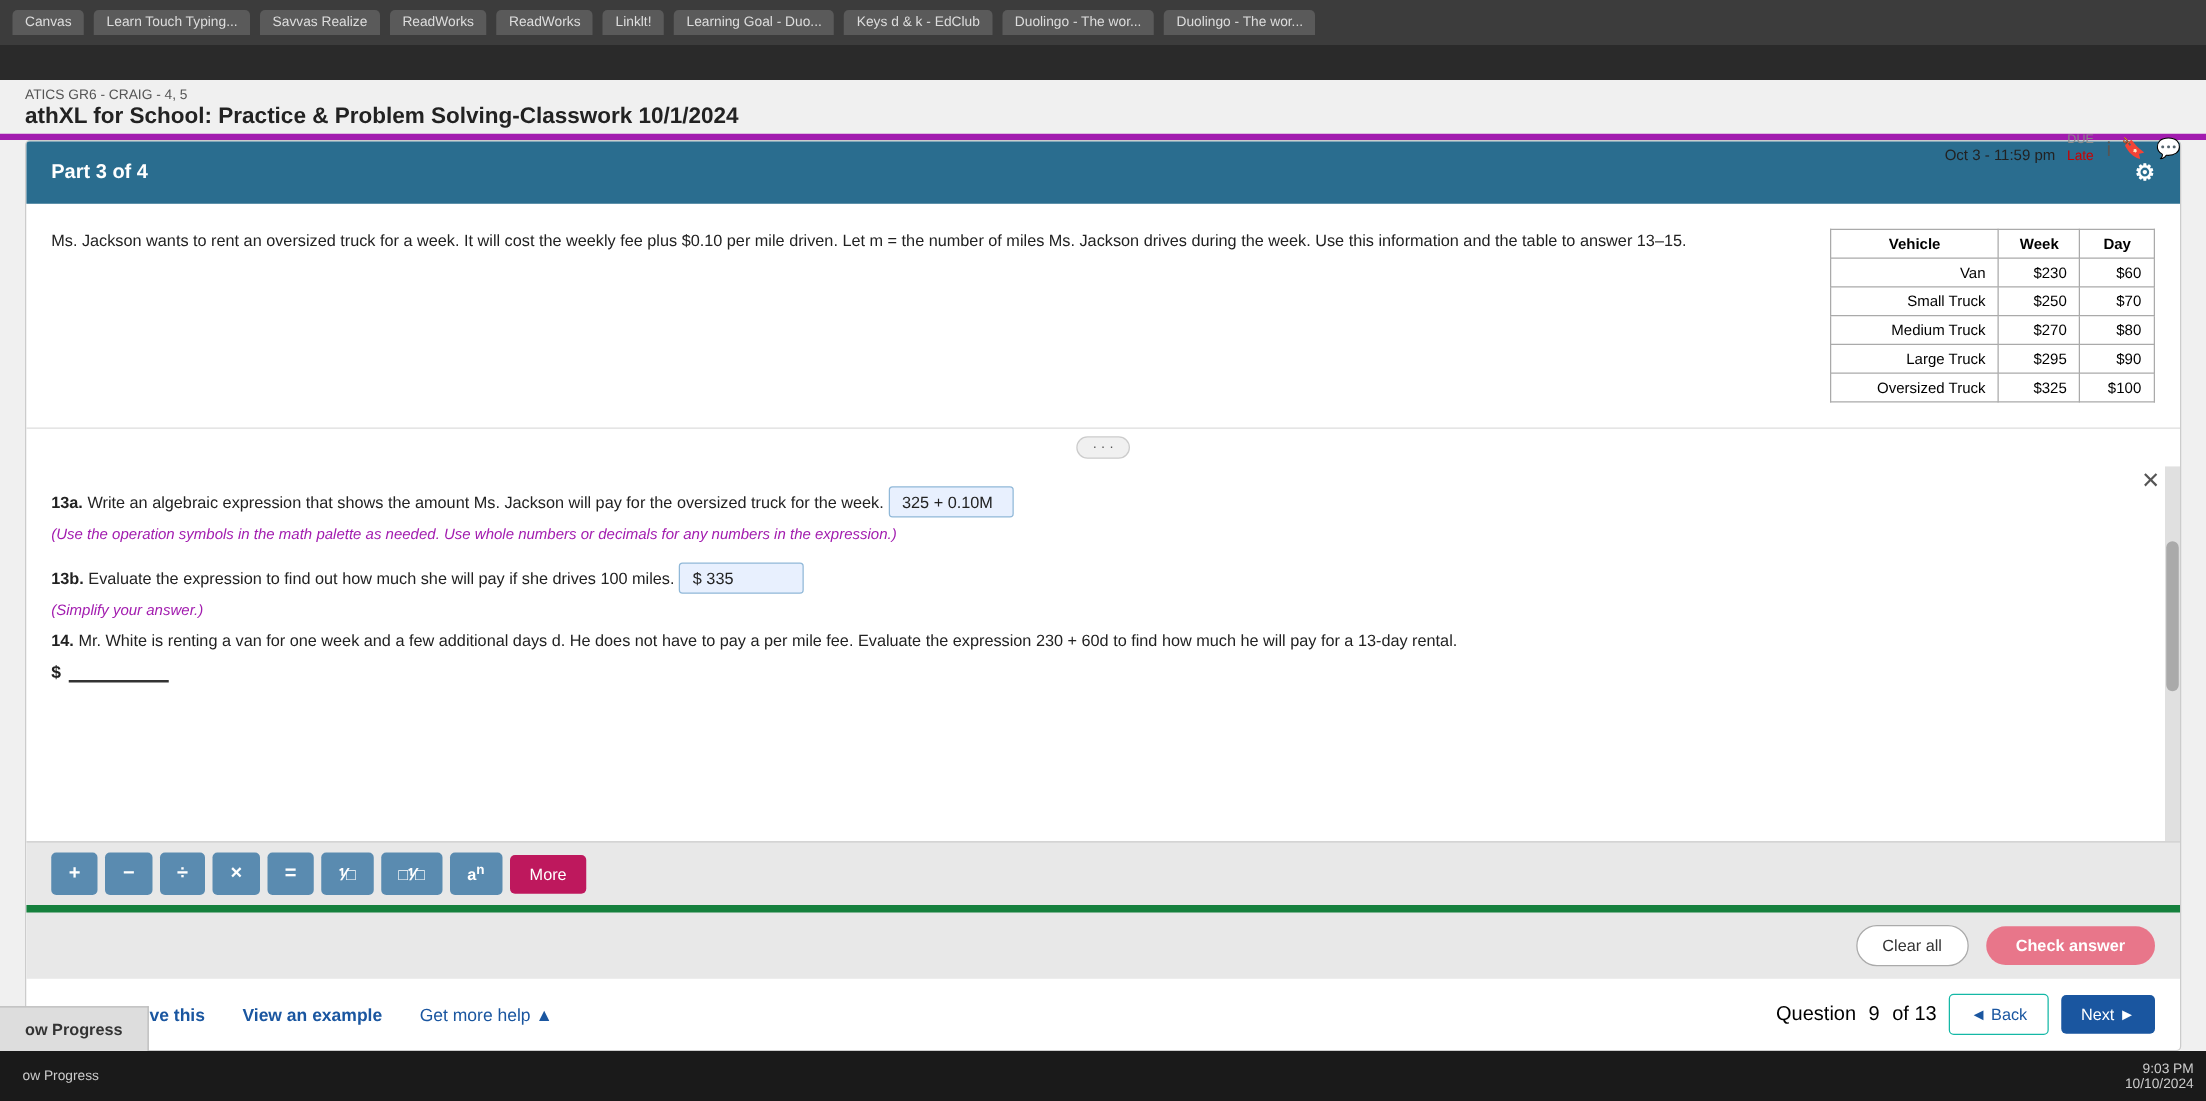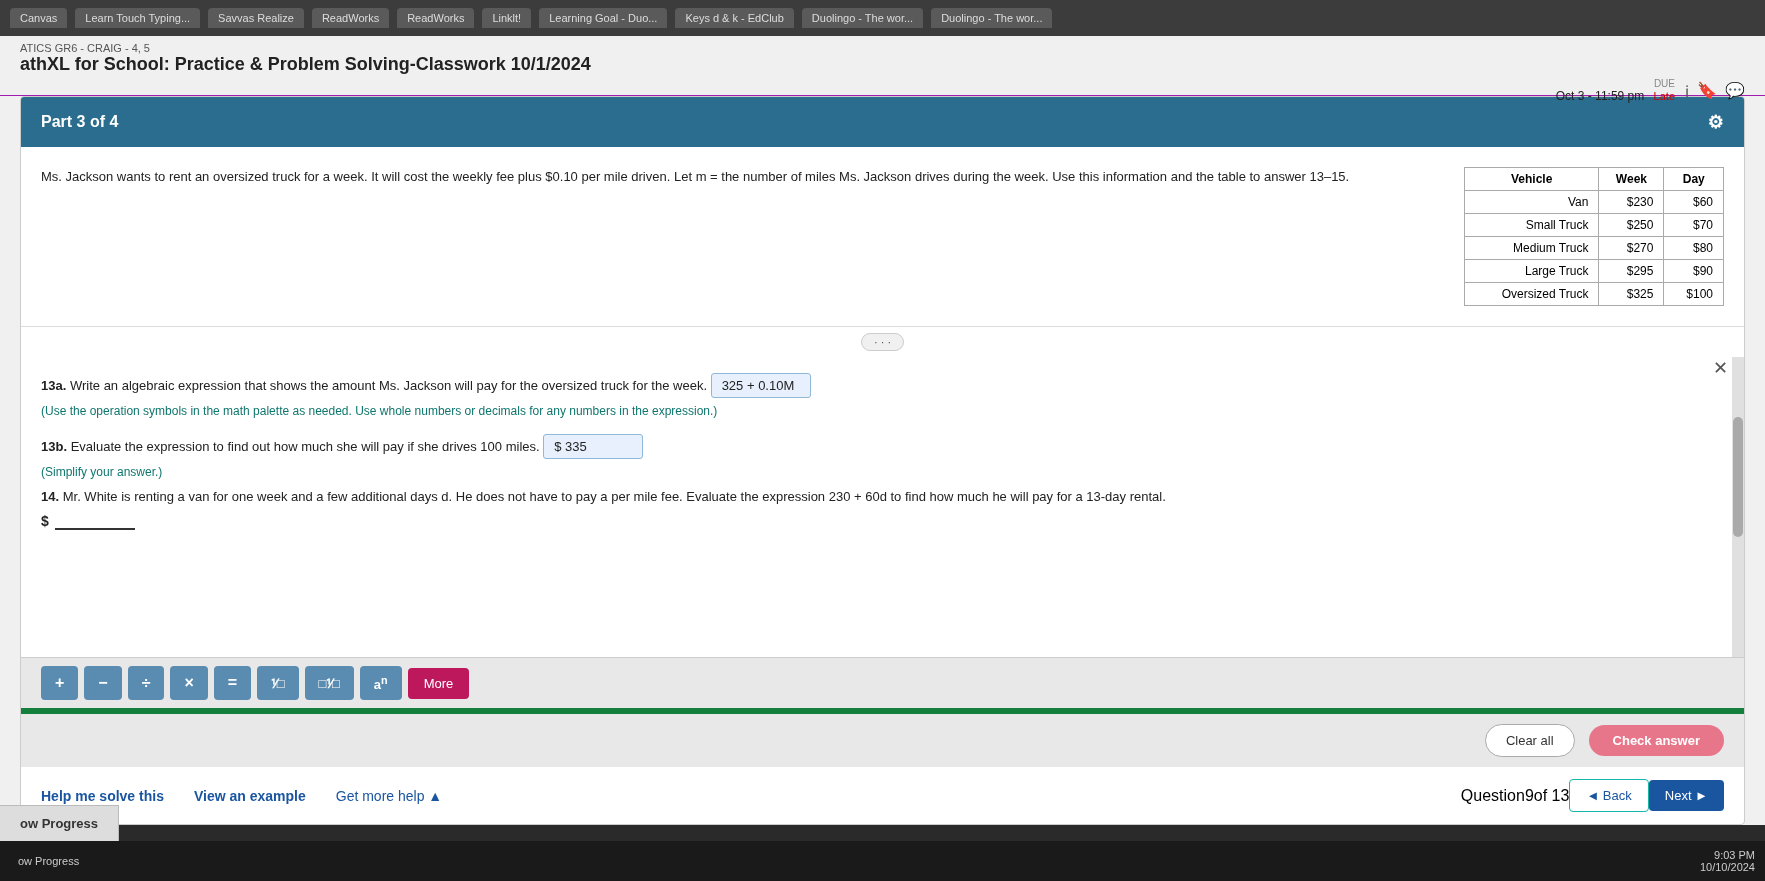--- a/index.html
+++ b/index.html
@@ -38,22 +38,23 @@
     .app-container {
       background: #f0f0f0;
       margin: 0;
       padding: 0;
       position: relative;
     }
 
     
     .app-header {
       background: #f0f0f0;
-      padding: 6px 20px 20px 20px;
-      border-bottom: 1px solid #a21caf;
+      padding: 6px 20px 4px 20px;
+      border-bottom: 5px solid #a21caf;
+      margin-top: 28px;
     }
     .app-subtitle {
       font-size: 11px;
       color: #555;
     }
     .app-title {
       font-size: 18px;
       font-weight: bold;
       color: #222;
     }
@@ -177,23 +178,24 @@
       border: 1px solid #90b8d8;
       border-radius: 3px;
       padding: 4px 10px;
       display: inline-block;
       margin: 6px 0 4px 0;
       font-size: 13px;
       color: #222;
       min-width: 100px;
     }
     .hint-text {
-      color: #0f766e;
+      color: #a21caf;
       font-size: 12px;
       margin: 2px 0 10px 0;
+      font-style: italic;
     }
 
     
     .answer-input-row {
       display: flex;
       align-items: center;
       margin: 8px 0;
       gap: 6px;
     }
     .dollar-sign {
@@ -508,21 +510,21 @@
     <div class="action-bar">
       <button class="clear-all-btn">Clear all</button>
       <button class="check-answer-btn">Check answer</button>
     </div>
 
     <div class="help-bar">
       <a class="help-link">Help me solve this</a>
       <a class="help-link">View an example</a>
       <a class="get-help-link">Get more help ▲</a>
 
-      <div style="margin-left:auto; display:flex; align-items:center; ">
+      <div style="margin-left:auto; display:flex; align-items:center; gap:10px;">
         <span>Question</span>
         <span>9</span>
         <span>of 13</span>
         <button class="nav-btn back">◄ Back</button>
         <button class="nav-btn">Next ►</button>
       </div>
     </div>
 
   </div>
 </div>

